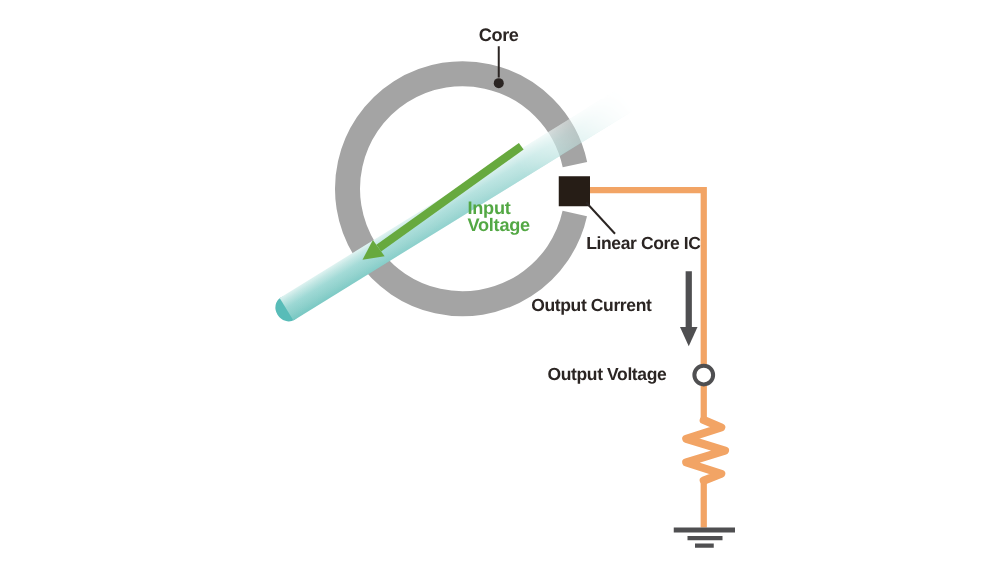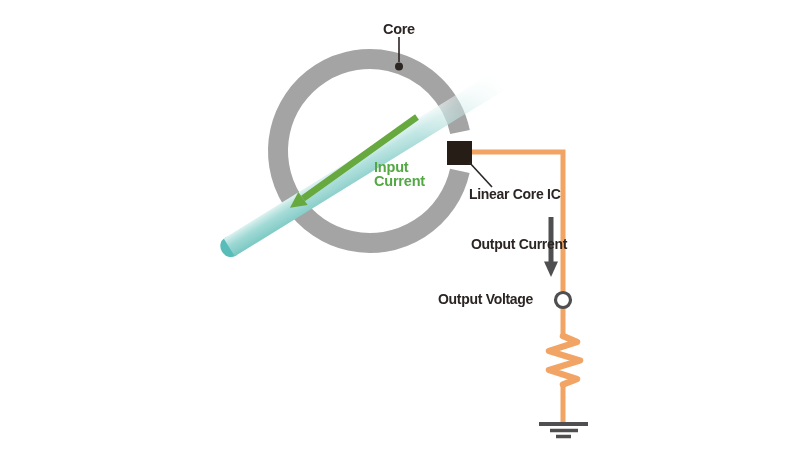--- a/index.html
+++ b/index.html
@@ -88,22 +88,22 @@
       <line x1="539" y1="424" x2="588" y2="424" stroke-width="4"></line>
       <line x1="550" y1="430.5" x2="578" y2="430.5" stroke-width="3.5"></line>
       <line x1="556" y1="436.5" x2="571" y2="436.5" stroke-width="3.5"></line>
     </g>
   </svg>
 
   <div class="lbl big" style="left:383px;top:22px">Core</div>
 
   <div class="lbl" id="input-current-label" style="left:374px;top:161px">
     <span>Input</span>
-    <span>Current</span>
+    <span>Voltage</span>
   </div>
 
   <div class="lbl" style="left:469px;top:187px">Linear Core IC</div>
 
-  <div class="lbl" style="left:471px;top:237px">Output Current</div>
+  <div class="lbl" style="left:425px;top:237px">Output Current</div>
 
   <div class="lbl" style="left:438px;top:292px">Output Voltage</div>
 
 </div>
 
 </body></html>

